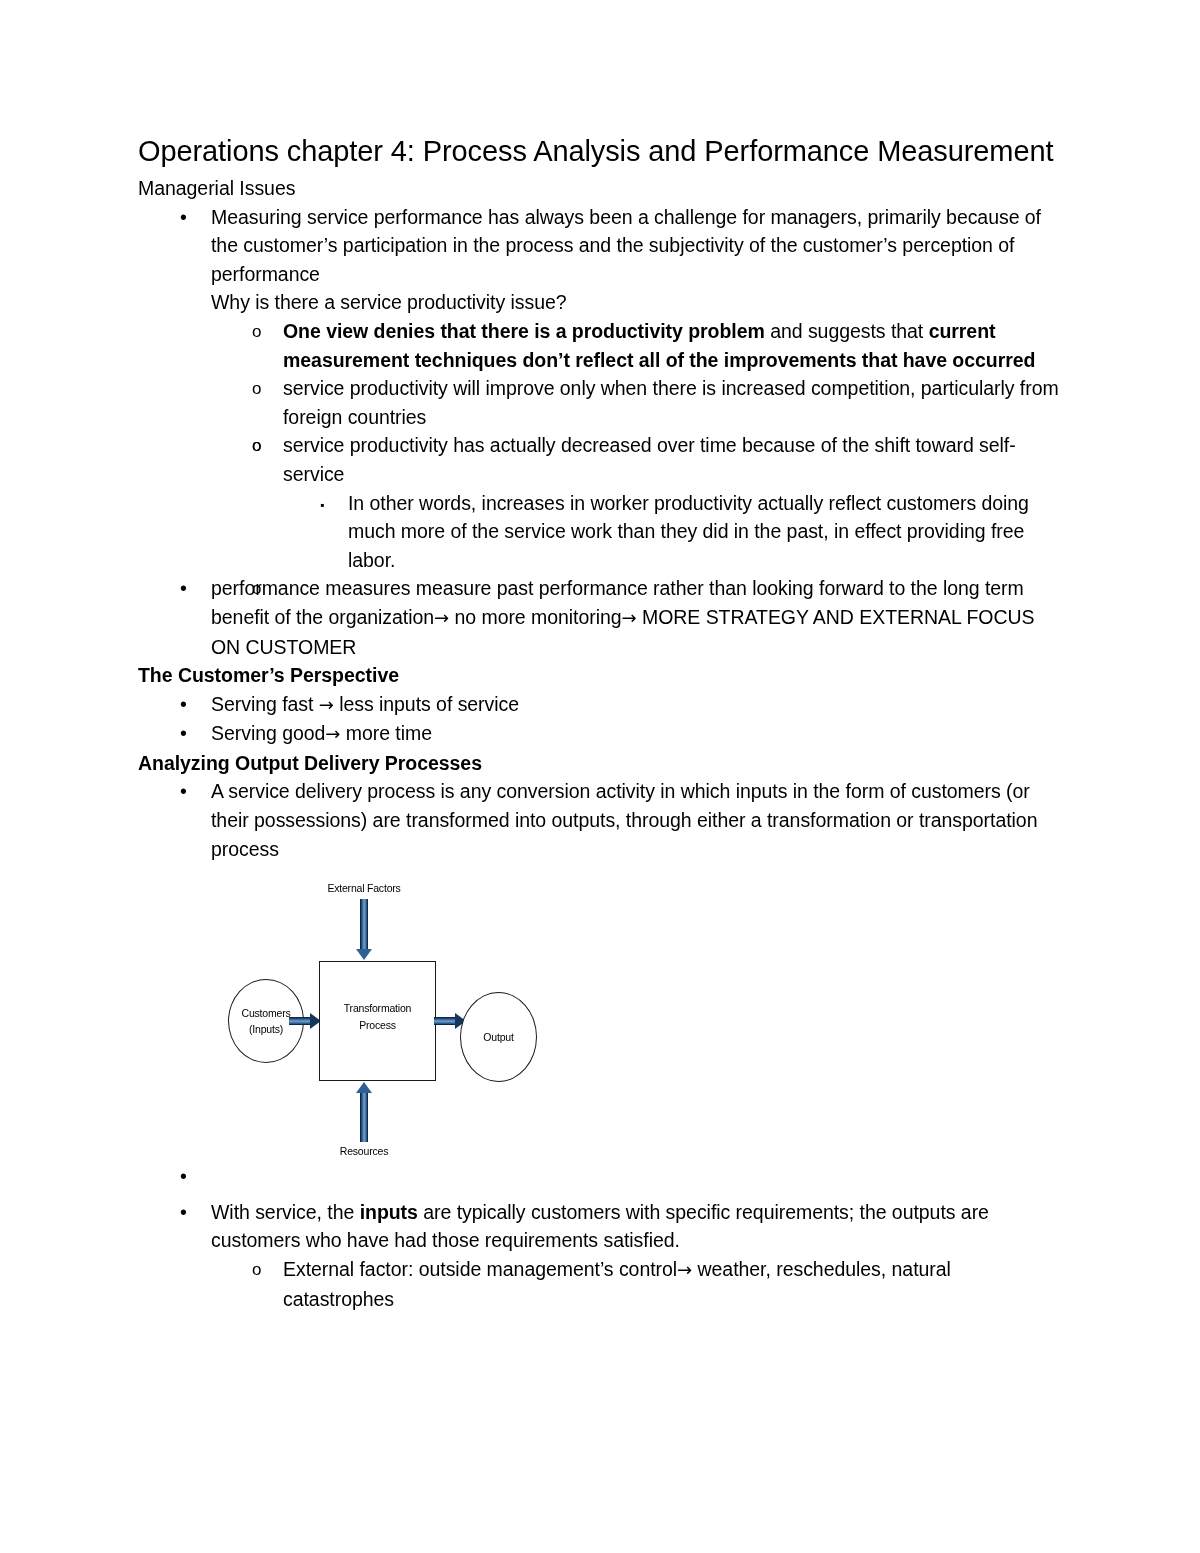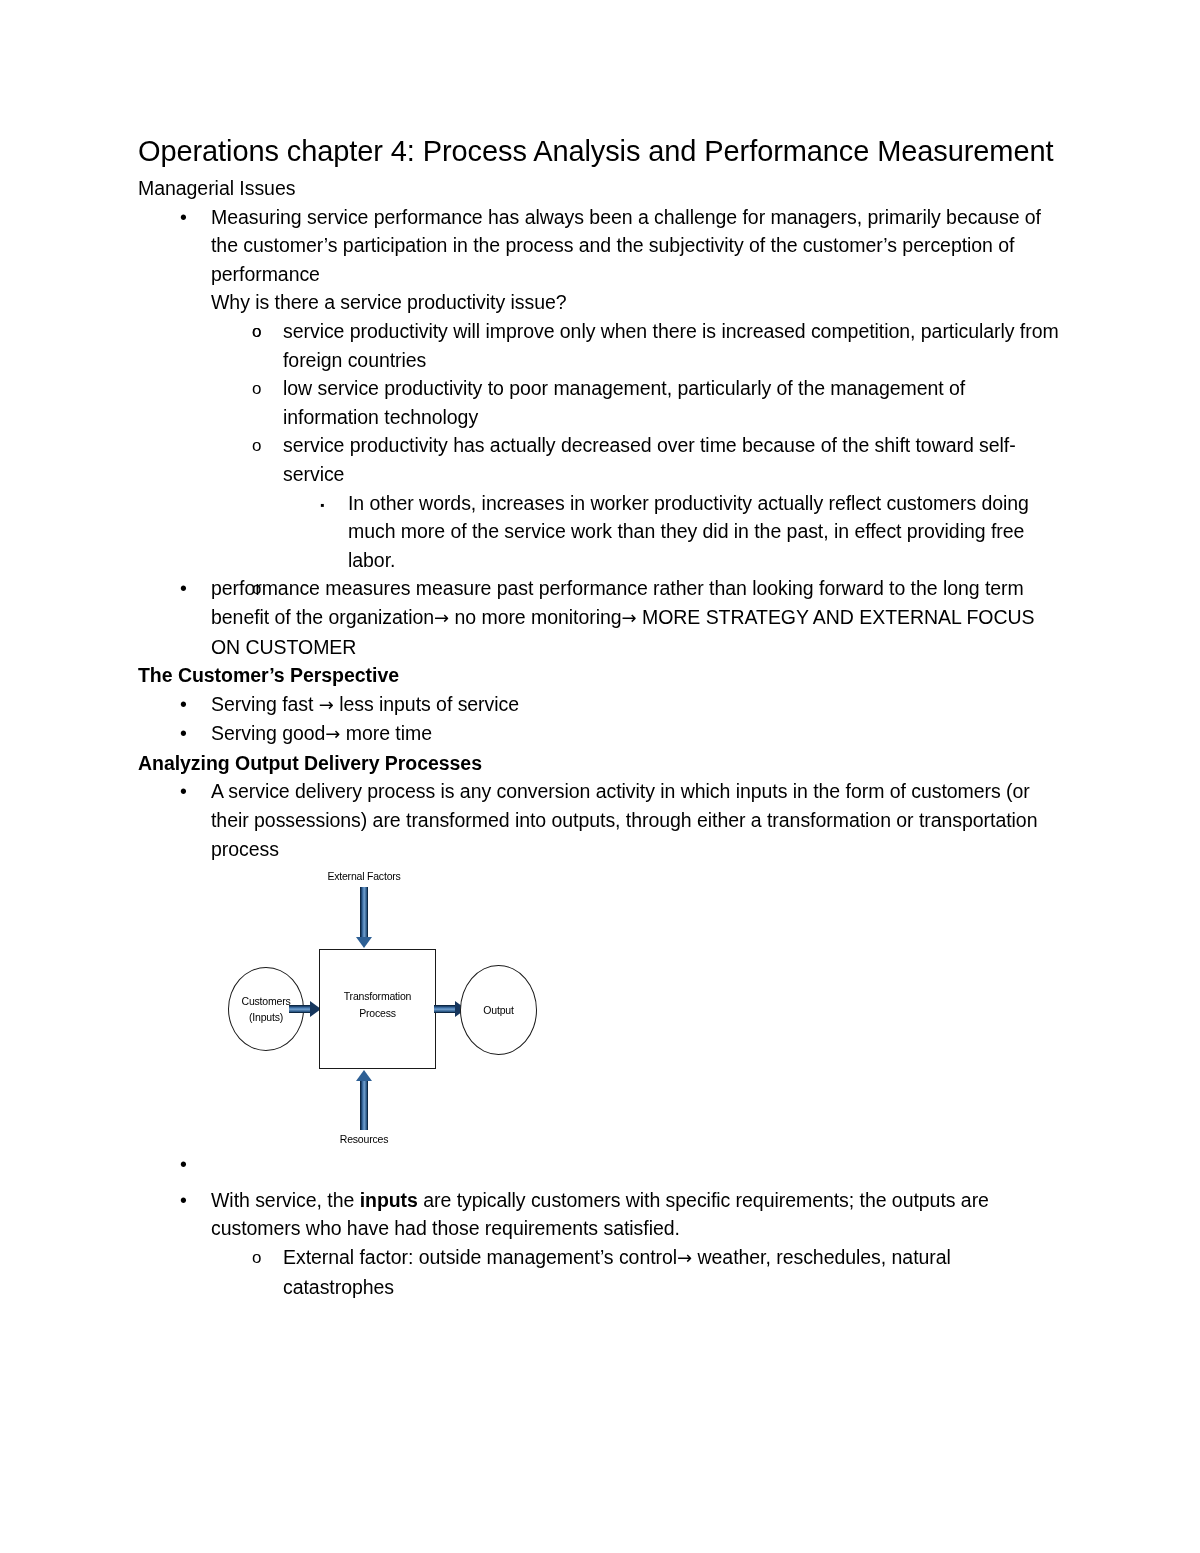--- a/index.html
+++ b/index.html
@@ -87,21 +87,21 @@
     font-family: "DejaVu Sans", sans-serif;
     font-size: 18px;
   }
 
   
   .diagram {
     position: relative;
     width: 420px;
     height: 290px;
     margin-left: 58px;
-    margin-top: 4px;
+    margin-top: 16px;
   }
   .dg-label {
     position: absolute;
     font-size: 10.5px;
     line-height: 13px;
     text-align: center;
     letter-spacing: -0.2px;
     white-space: nowrap;
   }
   .dg-ext {
@@ -145,21 +145,21 @@
     justify-content: center;
   }
   .dg-circle-in {
     left: 32px;
     top: 100px;
     width: 76px;
     height: 84px;
   }
   .dg-circle-out {
     left: 264px;
-    top: 98px;
+    top: 113px;
     width: 77px;
     height: 90px;
   }
   .dg-circle-text {
     font-size: 10.5px;
     line-height: 16px;
     text-align: center;
     letter-spacing: -0.2px;
   }
   
@@ -224,30 +224,30 @@
       <span class="mk">•</span>
       <span>Measuring service performance has always been a challenge for managers, primarily because of the customer’s participation in the process and the subjectivity of the customer’s perception of performance</span>
     </div>
 
     <div class="li nobullet-text">
       <span>Why is there a service productivity issue?</span>
     </div>
 
     <div class="li lvl2">
       <span class="mk">o</span>
+      <span><b>One view denies that there is a productivity problem</b><span> and suggests that </span><b>current measurement techniques don’t reflect all of the improvements that have occurred</b></span>
     </div>
 
     <div class="li lvl2">
       <span class="mk">o</span>
       <span>service productivity will improve only when there is increased competition, particularly from foreign countries</span>
     </div>
 
     <div class="li lvl2">
       <span class="mk">o</span>
-      <span>low service productivity to poor management, particularly of the management of information technology</span>
     </div>
 
     <div class="li lvl2">
       <span class="mk">o</span>
       <span>service productivity has actually decreased over time because of the shift toward self-service</span>
     </div>
 
     <div class="li lvl3">
       <span class="mk">▪</span>
       <span>In other words, increases in worker productivity actually reflect customers doing much more of the service work than they did in the past, in effect providing free labor.</span>

